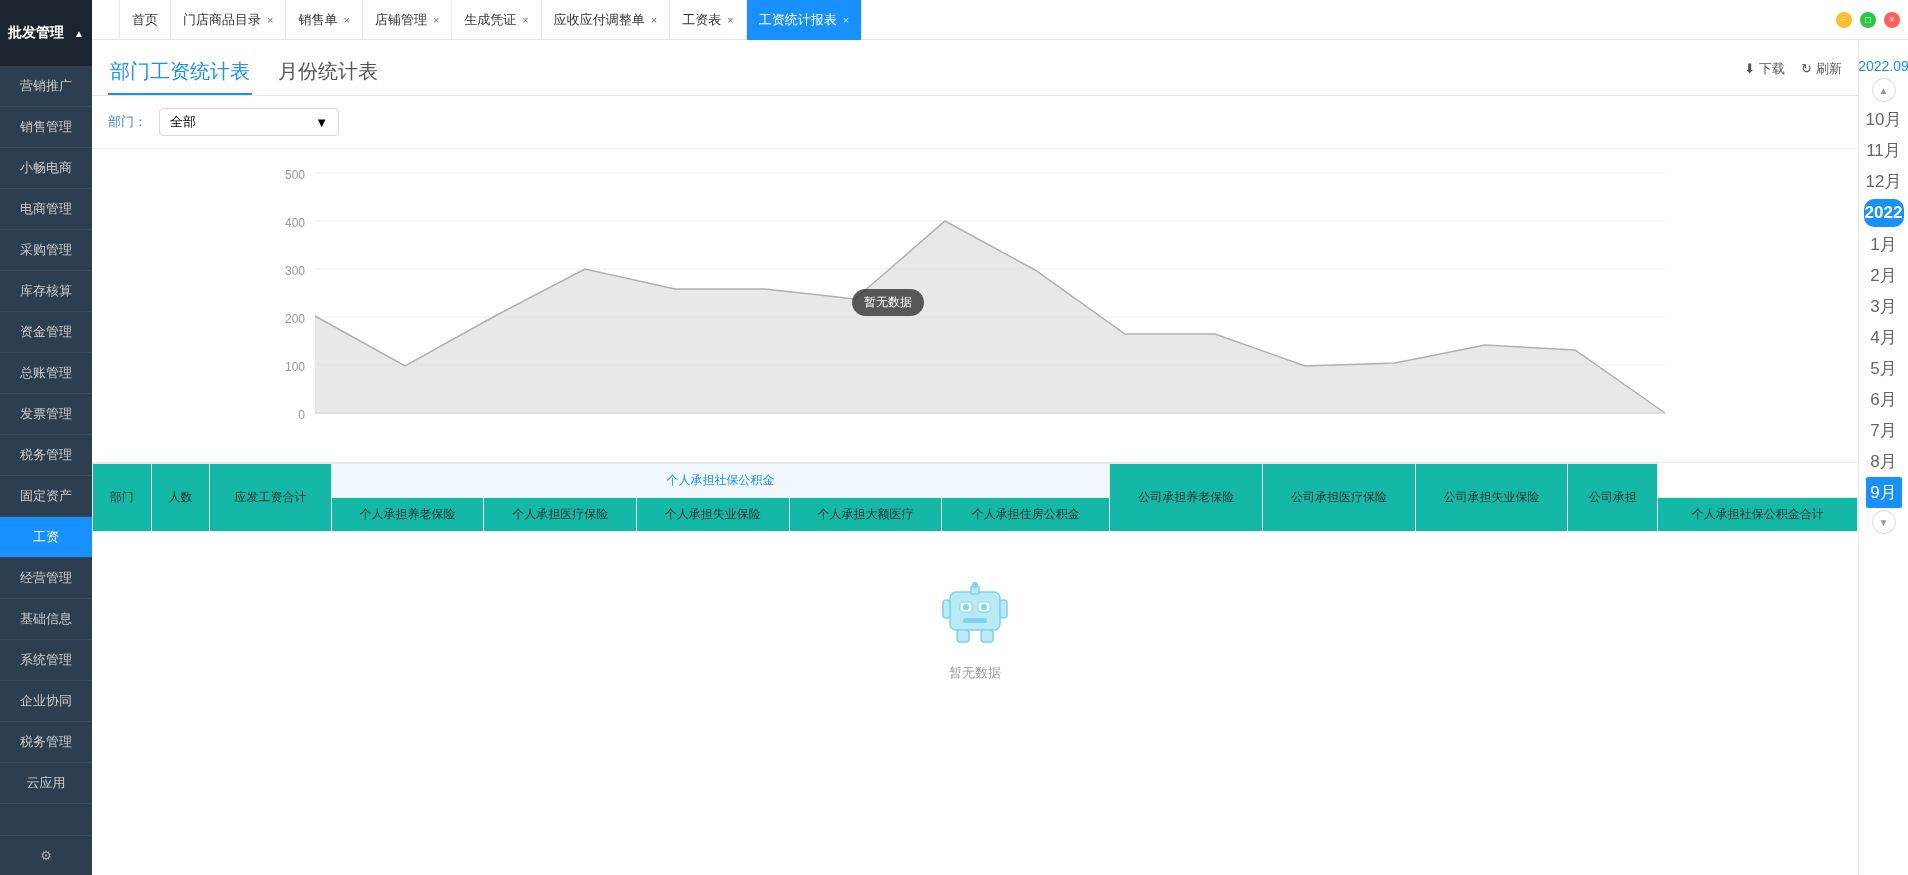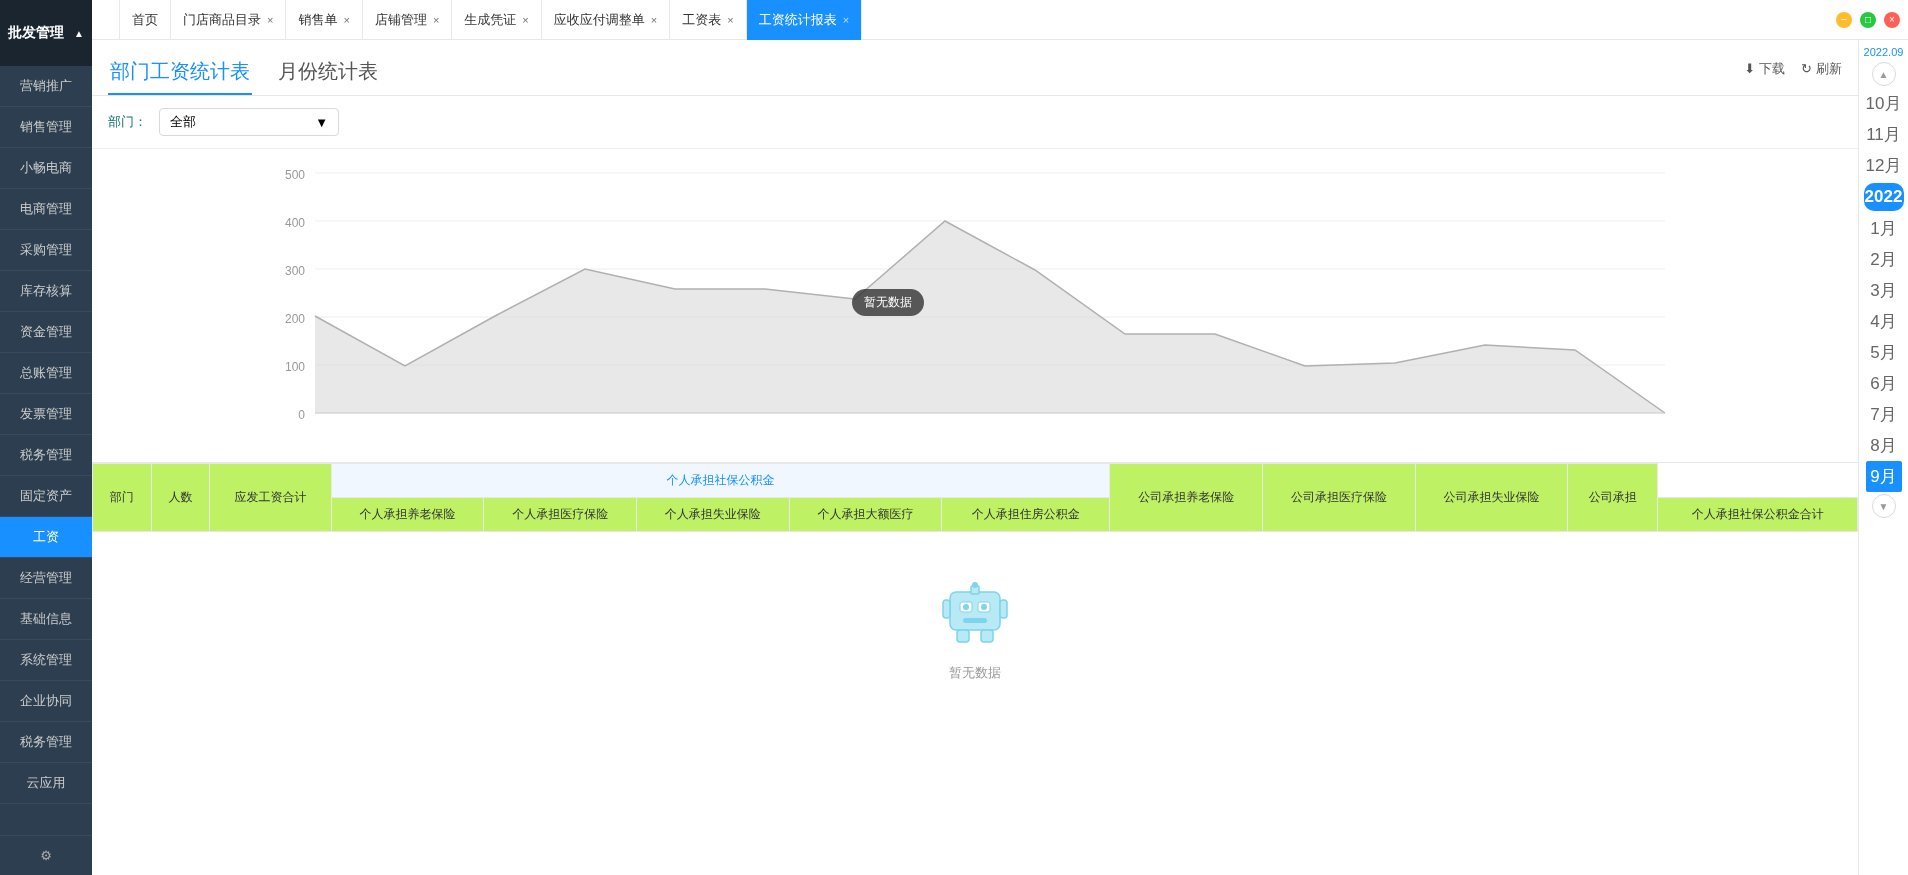--- a/index.html
+++ b/index.html
@@ -156,21 +156,21 @@
     }
 
     
     #filter-bar {
       display: flex;
       align-items: center;
       padding: 12px 16px;
       gap: 12px;
       border-bottom: 1px solid #f0f0f0;
     }
-    .filter-label { color: #0f766e; font-size: 13px; }
+    .filter-label { color: #3b82f6; font-size: 13px; }
     .filter-select {
       display: flex;
       align-items: center;
       border: 1px solid #d9d9d9;
       border-radius: 4px;
       padding: 4px 10px;
       cursor: pointer;
       background: #fff;
       width: 180px;
       justify-content: space-between;
@@ -189,21 +189,21 @@
       flex: 1;
       overflow: auto;
       border-top: 1px solid #e8e8e8;
     }
     .data-table {
       width: 100%;
       border-collapse: collapse;
       font-size: 12px;
     }
     .data-table th {
-      background: #bef264;
+      background: #14b8a6;
       border: 1px solid #e8e8e8;
       padding: 8px 10px;
       text-align: center;
       font-weight: normal;
       color: #333;
       white-space: nowrap;
     }
     .data-table .group-header {
       background: #f0f7ff;
       color: #1890ff;
@@ -268,23 +268,23 @@
     }
     .timeline-month.year-label {
       background: #1890ff;
       color: #fff;
       border-radius: 10px;
       width: 40px;
       margin: 2px auto;
       font-weight: bold;
     }
     .timeline-date-label {
-      font-size: 11px;
+      font-size: 14px;
       color: #1890ff;
-      margin: 0 0 2px;
+      margin: 12px 0 2px;
     }
 
     
     .chart-svg { width: 100%; }
     .no-data-badge {
       background: rgba(50,50,50,0.8);
       color: #fff;
       padding: 5px 12px;
       border-radius: 14px;
       font-size: 12px;

